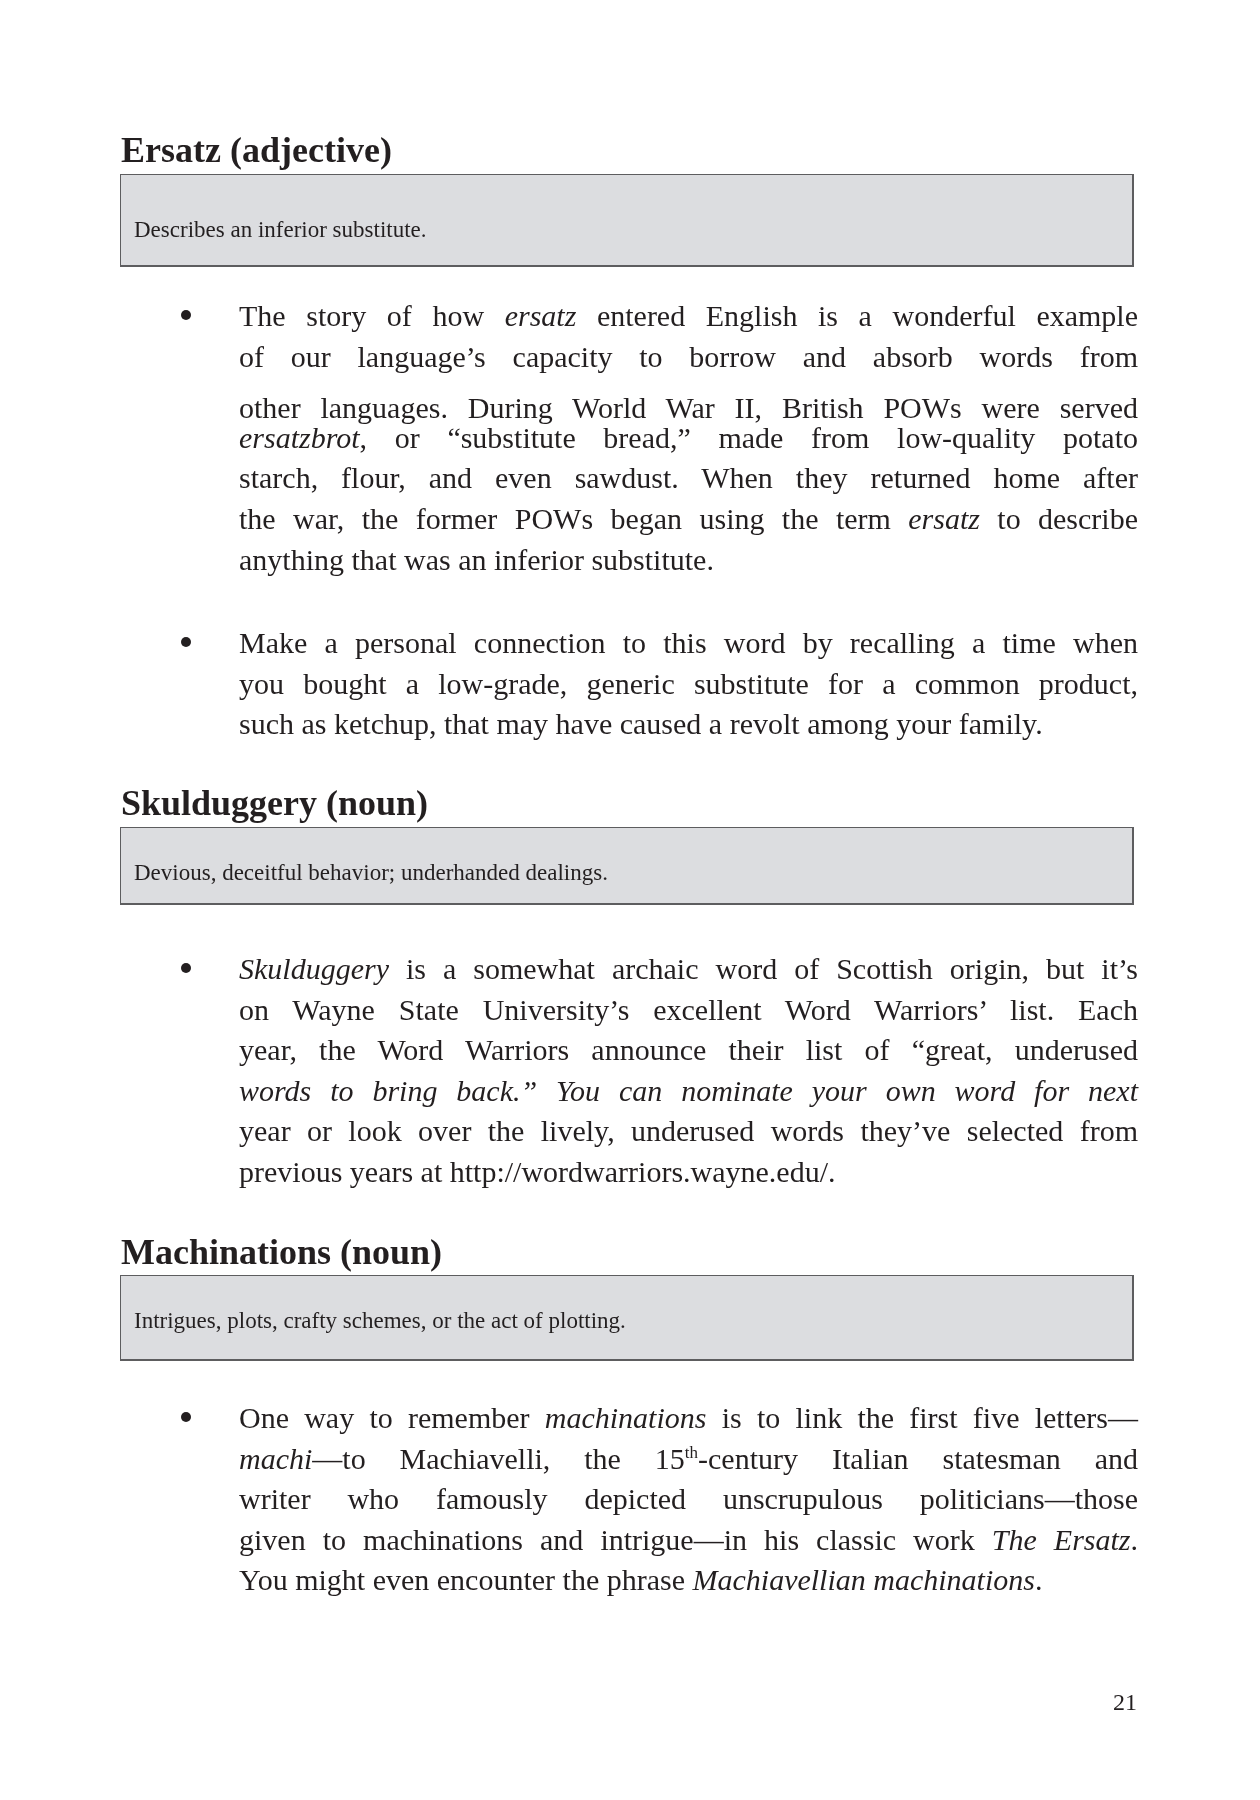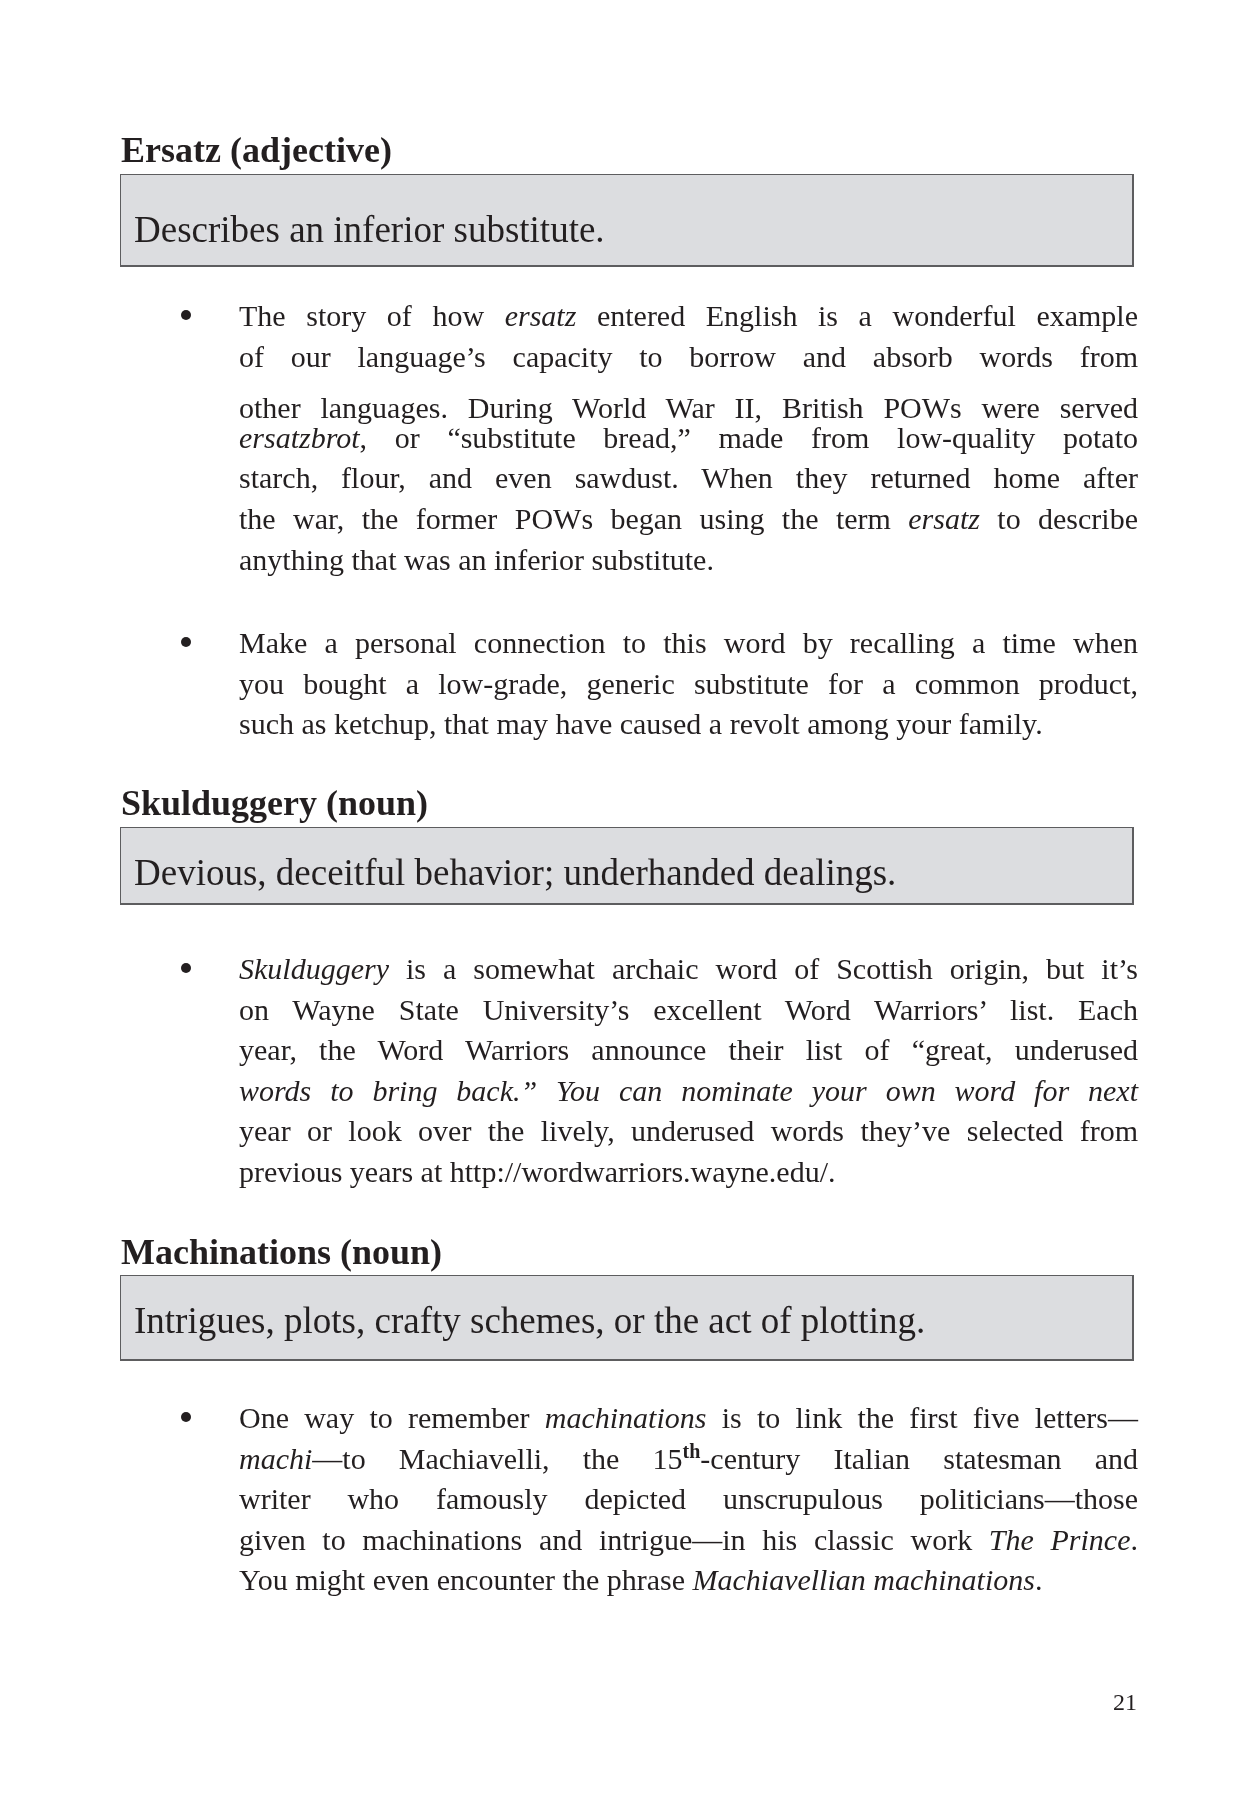--- a/index.html
+++ b/index.html
@@ -1,28 +1,28 @@
 <!DOCTYPE html>
 <html><head>
 <meta charset="utf-8">
 <style>
   html, body { margin:0; padding:0; }
   body { width:1260px; height:1800px; background:#ffffff; position:relative; overflow:hidden;
          font-family:"Liberation Serif", "DejaVu Serif", serif; color:#231f20; }
   .heading { position:absolute; left:121px; font-weight:bold; font-size:36px; line-height:30px; white-space:nowrap; }
   .defbox { position:absolute; left:120px; width:1014px; background:#dcdde0; border:1.5px solid #5d5d5f;
             border-right-width:2.5px; border-bottom-width:2.5px; box-sizing:border-box; }
-  .deftext { position:absolute; left:13px; font-size:37px; line-height:30px; white-space:nowrap; }
+  .deftext { position:absolute; left:13px; font-size:23px; line-height:30px; white-space:nowrap; }
   .bullet { position:absolute; left:0; width:1260px; }
   .dot { position:absolute; left:181px; width:10px; height:10px; border-radius:50%; background:#231f20; }
   .line { position:absolute; left:239px; width:899px; font-size:30px; line-height:30px; height:30px;
           text-align:justify; text-align-last:justify; white-space:nowrap; }
   .line.last { text-align-last:left; }
   em { font-style:italic; }
-  sup { font-size:20px; vertical-align:super; line-height:0;font-weight:bold; }
+  sup { font-size:17px; vertical-align:super; line-height:0; }
   .pagenum { position:absolute; right:123px; font-size:24px; line-height:24px;margin-left:48px; }
 </style>
 </head>
 <body>
 
 <div class="heading" style="top:135px">Ersatz (adjective)</div>
 <div class="defbox" style="top:174px;height:93px">
   <div class="deftext" style="top:40px">Describes an inferior substitute.</div>
 </div>
 <div class="bullet">
@@ -58,17 +58,17 @@
 
 <div class="heading" style="top:1237px">Machinations (noun)</div>
 <div class="defbox" style="top:1275px;height:86px">
   <div class="deftext" style="top:30px">Intrigues, plots, crafty schemes, or the act of plotting.</div>
 </div>
 <div class="bullet">
     <span class="dot" style="top: 1412px;"></span>
     <div class="line" style="top: 1403px;">One way to remember <em>machinations</em> is to link the first five letters—</div>
     <div class="line" style="top: 1443.6px;"><em>machi</em>—to Machiavelli, the 15<sup>th</sup>-century Italian statesman and</div>
     <div class="line" style="top: 1484.2px;">writer who famously depicted unscrupulous politicians—those</div>
-    <div class="line" style="top: 1524.8px;">given to machinations and intrigue—in his classic work <em>The Prince</em>.</div>
+    <div class="line" style="top: 1524.8px;">given to machinations and intrigue—in his classic work <em>The Ersatz</em>.</div>
     <div class="line last" style="top: 1565.4px;">You might even encounter the phrase <em>Machiavellian machinations</em>.</div>
   </div>
 
 <div class="pagenum" style="top:1690px">21</div>
 
 </body></html>

